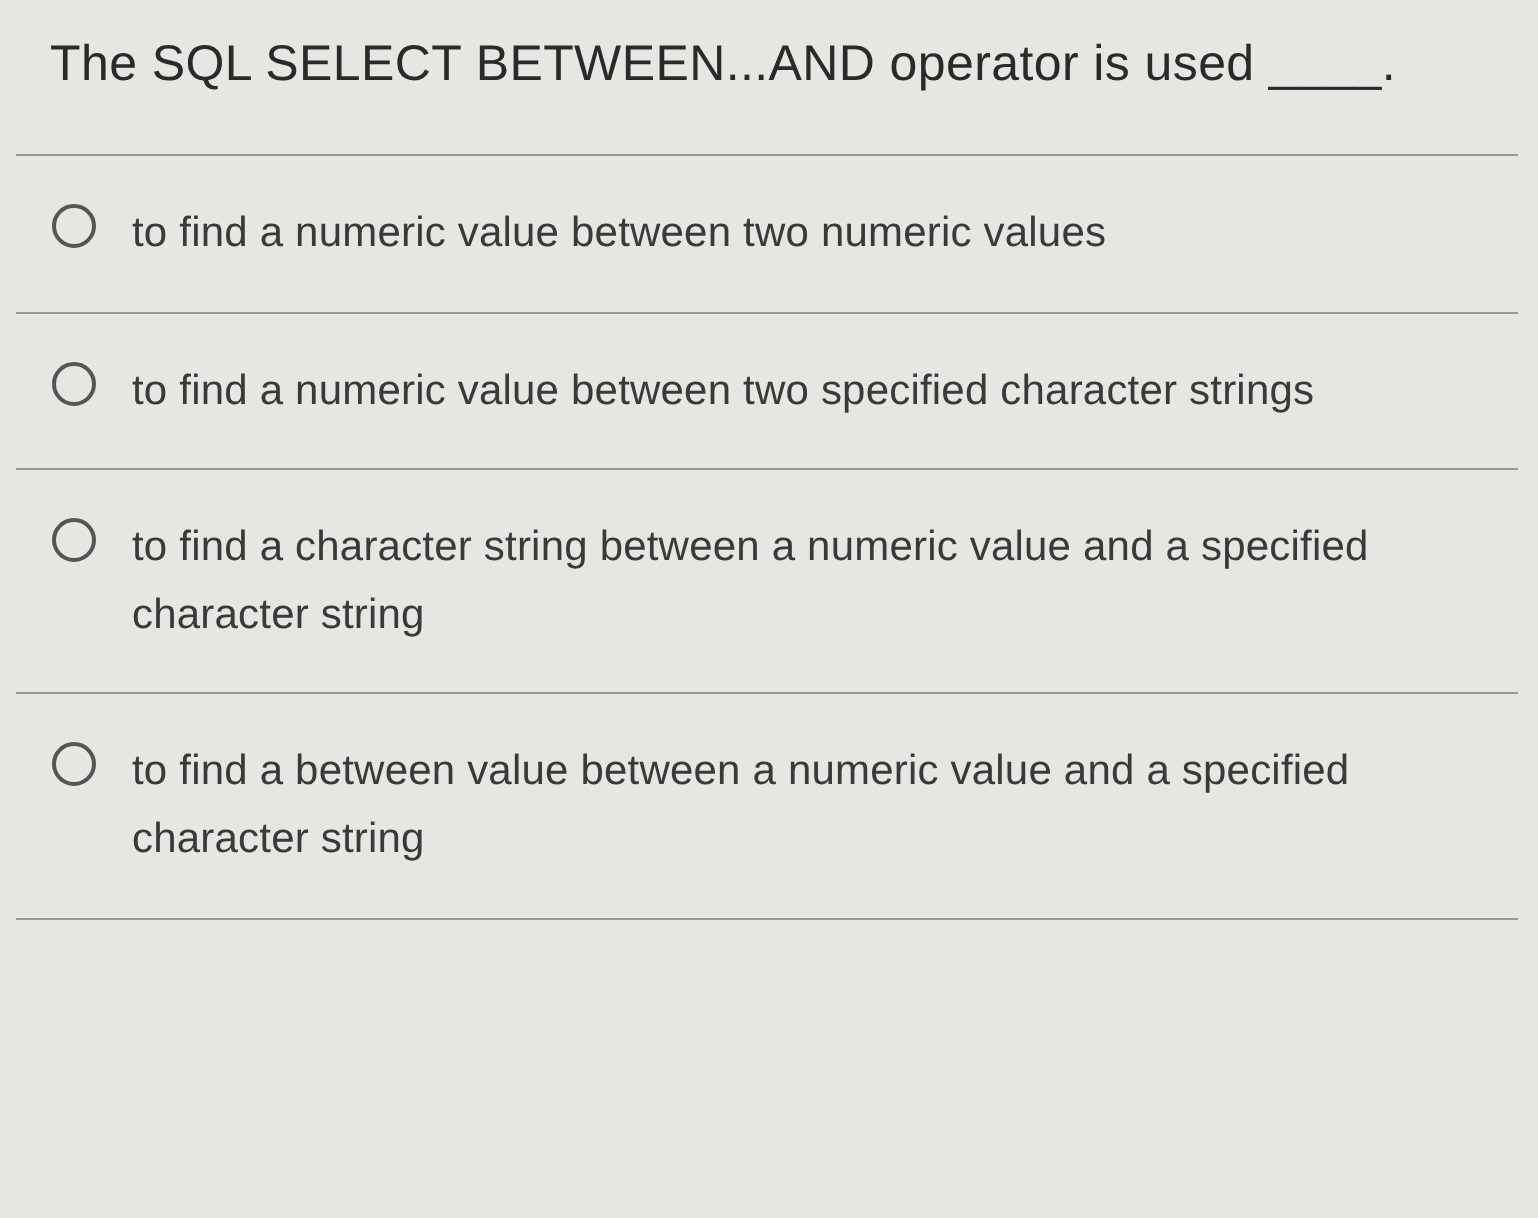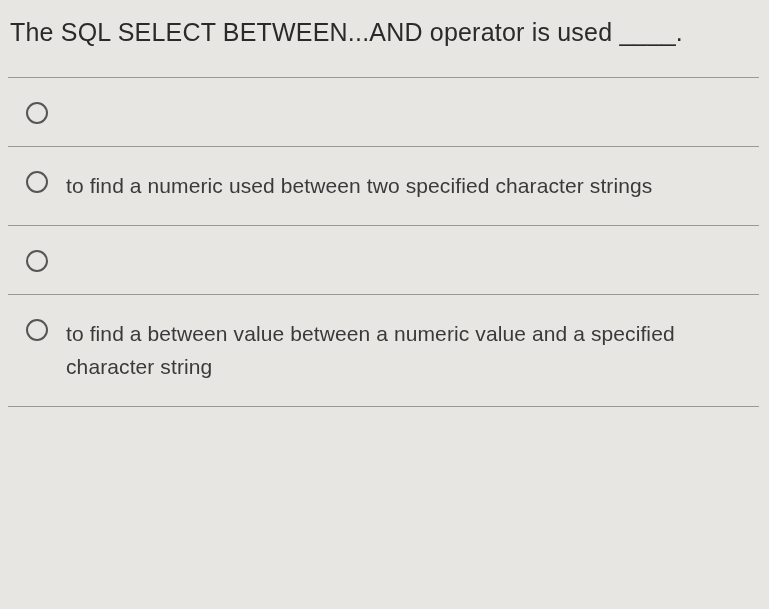--- a/index.html
+++ b/index.html
@@ -17,20 +17,21 @@
   }
   .container {
     padding: 18px 10px 20px 8px;
   }
   .question {
     font-size: 25px;
     font-weight: 400;
     color: #2a2a2a;
     padding: 0 0 30px 2px;
     letter-spacing: 0.2px;
+    margin-left: 15px;
   }
   .divider {
     border: none;
     border-top: 1.5px solid #9a9894;
     margin: 0;
   }
   .option-row {
     display: flex;
     align-items: flex-start;
     padding: 22px 12px 22px 18px;
@@ -55,29 +56,31 @@
 </style>
 </head>
 <body>
 
 <div class="container">
   <div class="question">The SQL SELECT BETWEEN...AND operator is used ____.</div>
   <hr class="divider">
 
   <div class="option-row">
     <div class="radio"></div>
+    <div class="option-text">to find a numeric value between two numeric values</div>
   </div>
 
 
   <div class="option-row">
     <div class="radio"></div>
-    <div class="option-text">to find a numeric used between two specified character strings</div>
+    <div class="option-text">to find a numeric value between two specified character strings</div>
   </div>
 
   <div class="option-row">
     <div class="radio"></div>
+    <div class="option-text">to find a character string between a numeric value and a specified character string</div>
   </div>
 
   <div class="option-row">
     <div class="radio"></div>
     <div class="option-text">to find a between value between a numeric value and a specified character string</div>
   </div>
 </div>
 
 </body></html>

